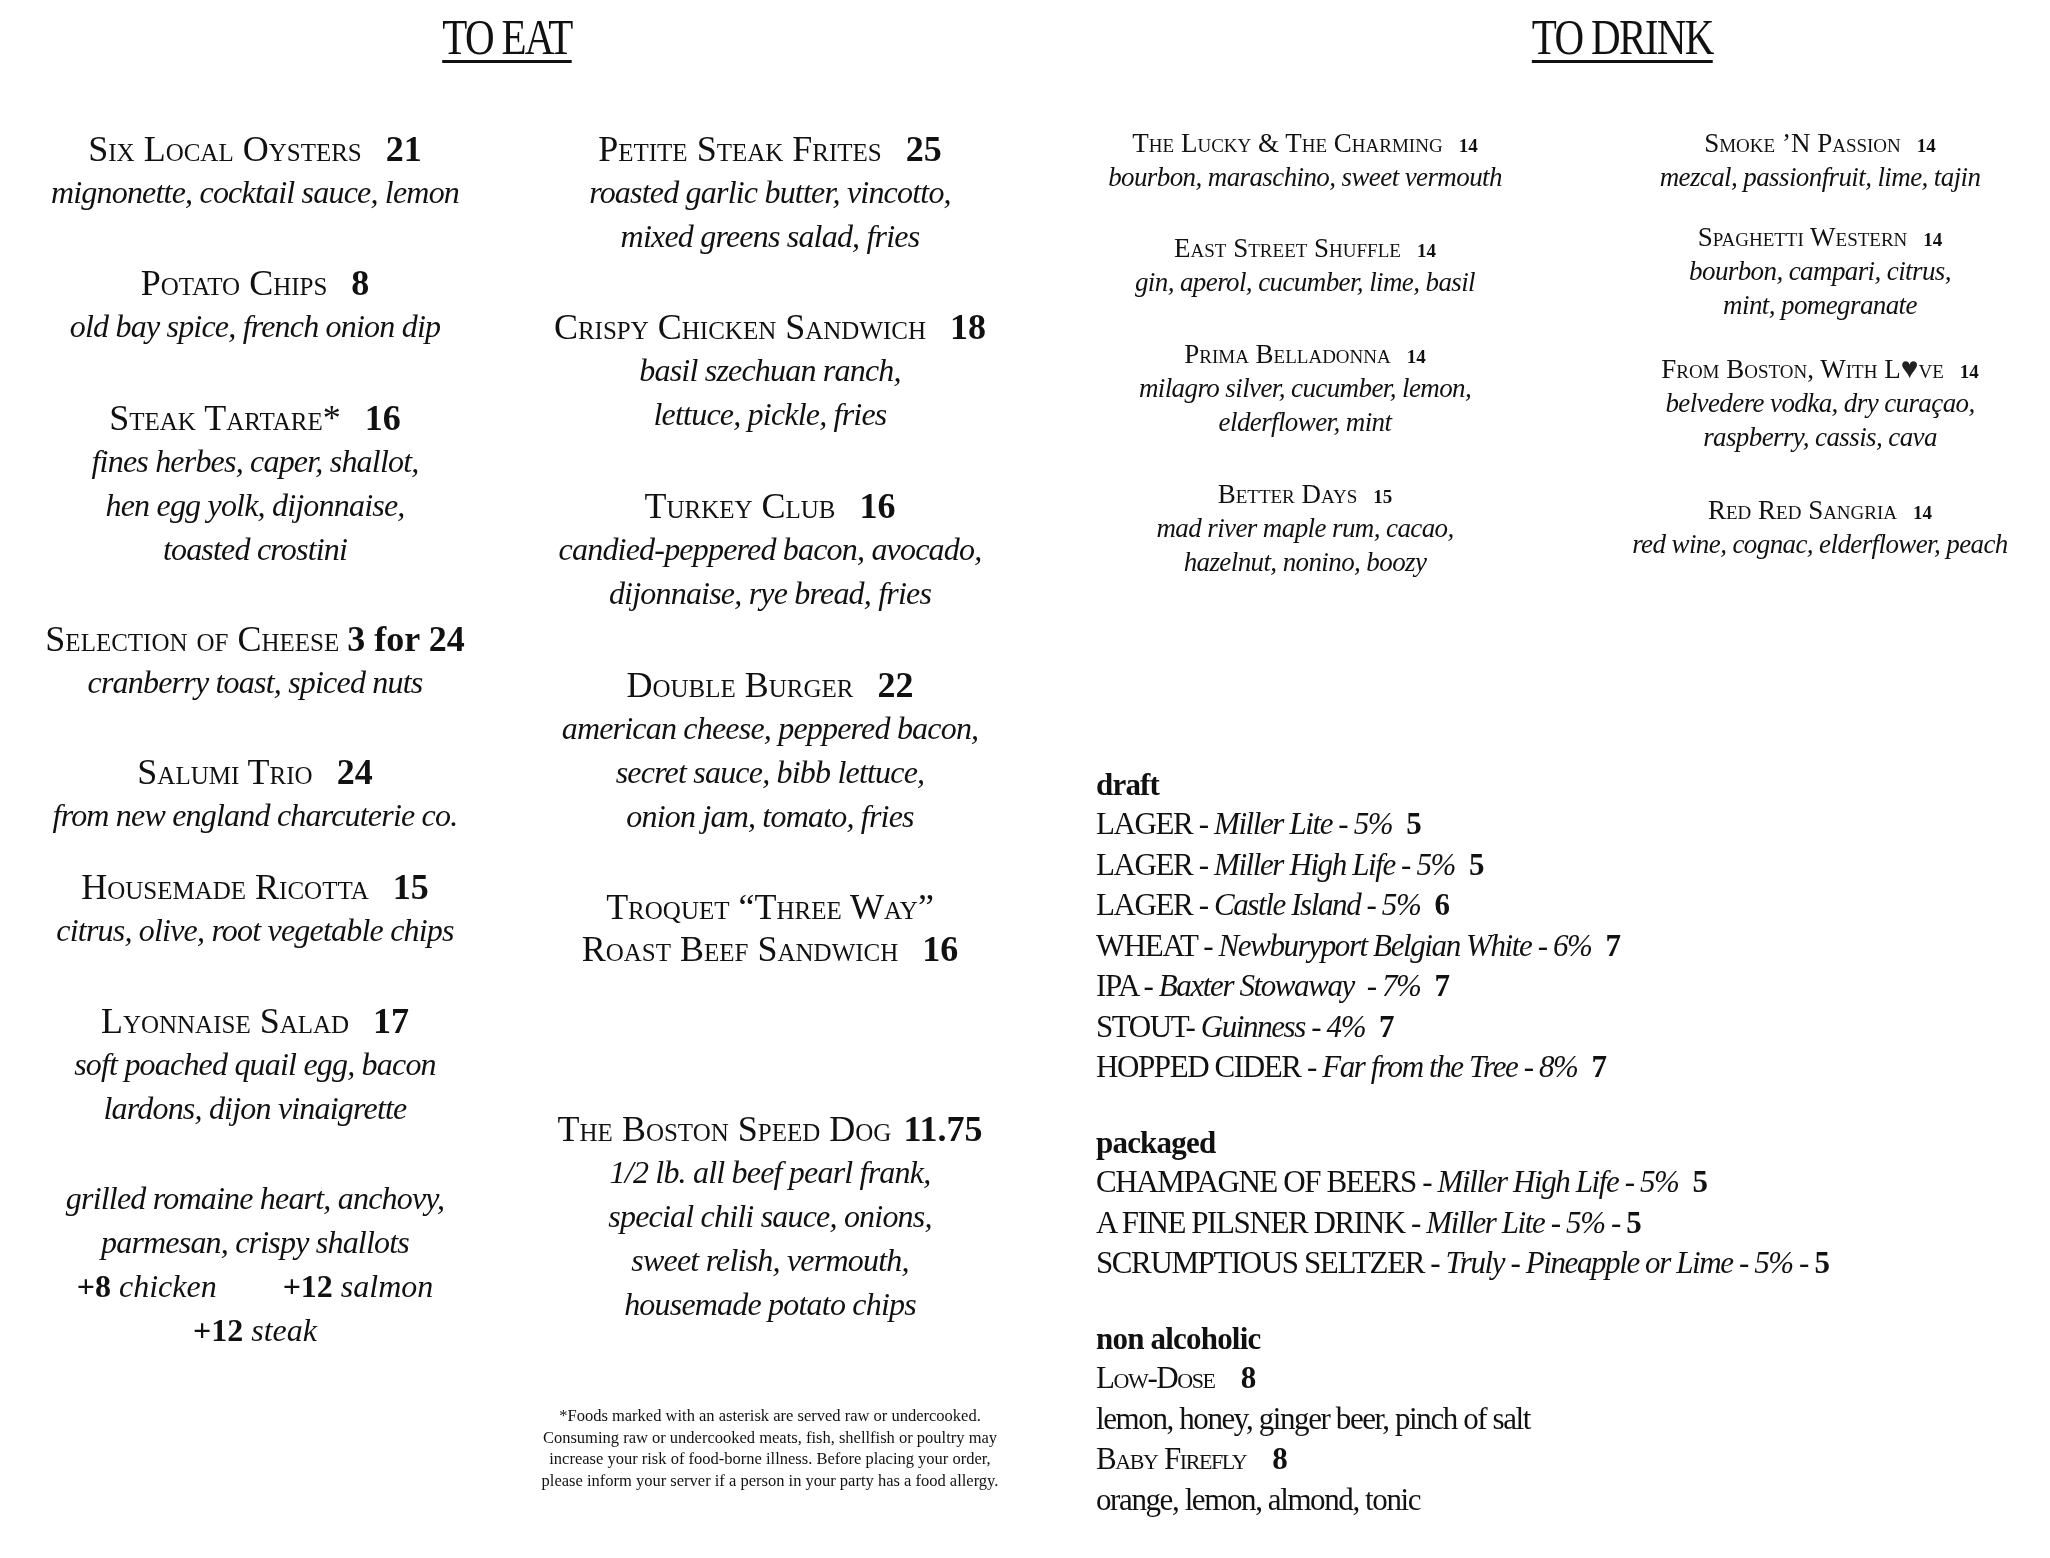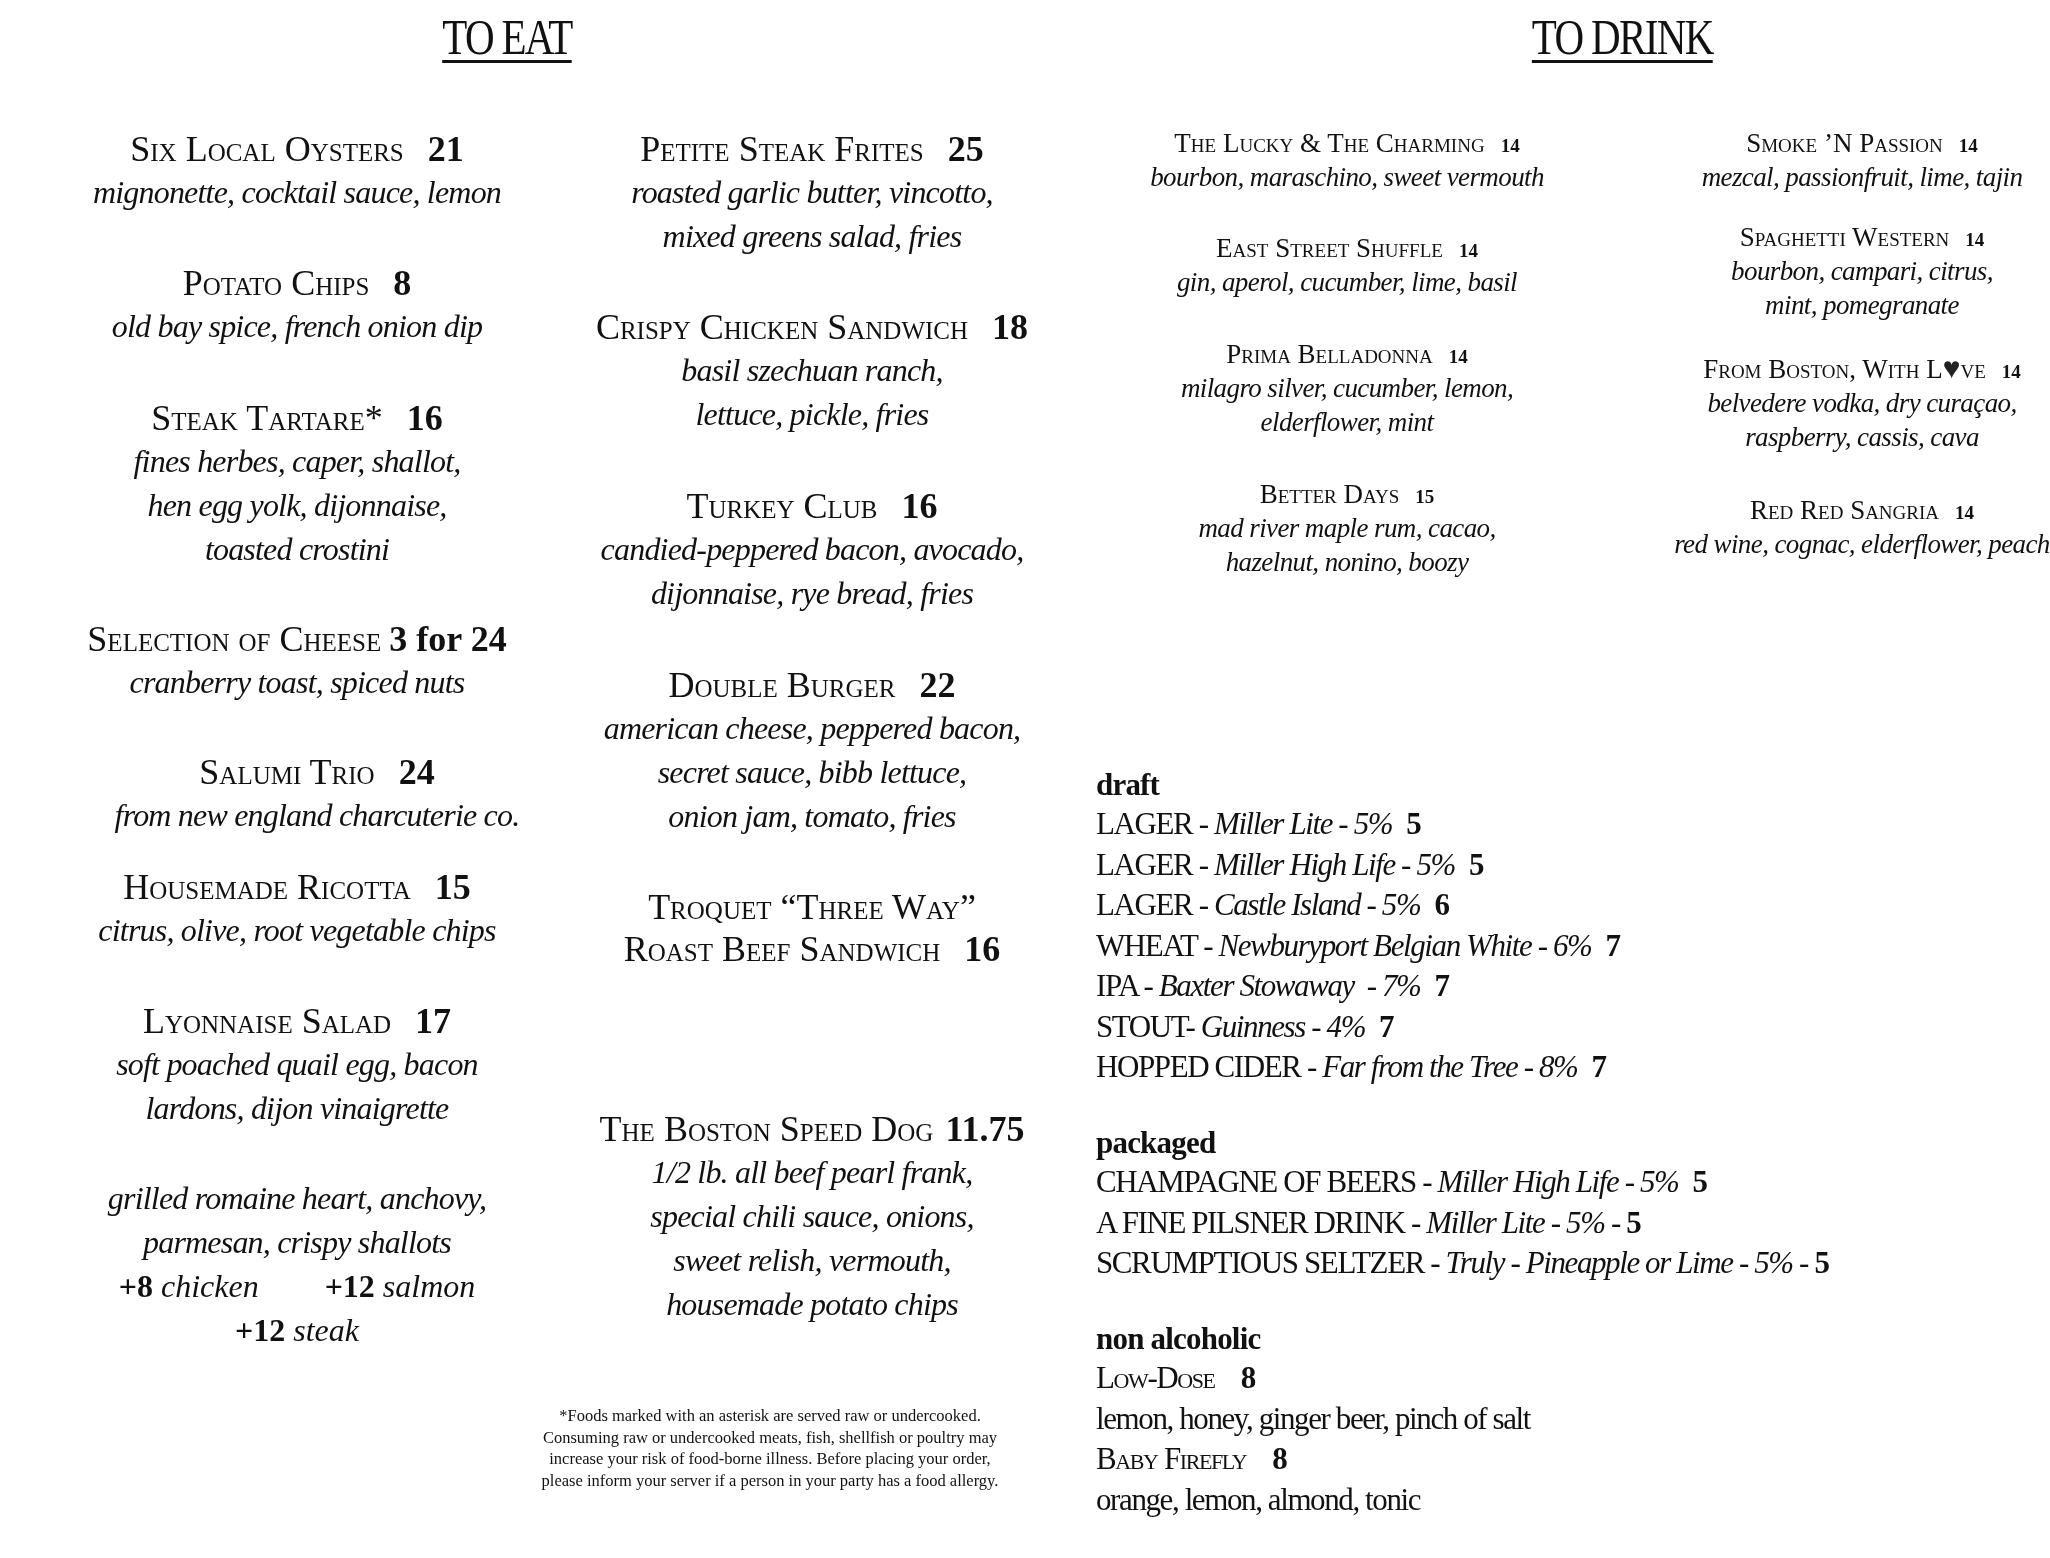--- a/index.html
+++ b/index.html
@@ -1,19 +1,19 @@
 <!DOCTYPE html>
 <html><head>
 <meta charset="utf-8">
 <style>
   html, body { margin:0; padding:0; background:#ffffff; }
   body { width:2050px; height:1558px; position:relative; overflow:hidden; color:#111; font-family:"Liberation Serif","DejaVu Serif",serif; }
   .heading { position:absolute; top:8px; font-size:50px; text-decoration:underline; text-decoration-thickness:3px; text-underline-offset:6px; letter-spacing:-2px; transform:scaleX(0.82); transform-origin:center; white-space:nowrap; }
   .col { position:absolute; text-align:center; }
-  .item { margin:0;padding-left:42px; }
+  .item { margin:0; }
   .name { font-variant:small-caps; white-space:nowrap; }
   .price { font-weight:bold; white-space:nowrap; }
   .desc { font-style:italic; }
   .desc div { white-space:nowrap;font-style:italic; }
   
   .food .name { font-size:36px; line-height:42px; }
   .food .price { font-size:36px; margin-left:24px; }
   .food .desc { font-size:32px; line-height:44px; letter-spacing:-0.8px; }
   
   .cocktail .name { font-size:27px; line-height:34px; }
@@ -56,21 +56,21 @@
       <div>hen egg yolk, dijonnaise,</div>
       <div>toasted crostini</div>
     </div>
   </div>
   <div class="item" style="position:absolute; top:618px; width:510px;">
     <div><span class="name">Selection of Cheese</span><span class="price" style="margin-left:8px;">3 for 24</span></div>
     <div class="desc">
         <div>cranberry toast, spiced nuts</div>
       </div>
   </div>
-  <div class="item" style="position:absolute; top:751px; width:510px;margin-left:20px;">
+  <div class="item" style="position:absolute; top:751px; width:510px;">
     <div><span class="name">Salumi Trio</span><span class="price">24</span></div>
     <div class="desc">
         <div>from new england charcuterie co.</div>
       </div>
   </div>
   <div class="item" style="position:absolute; top:866px; width:510px;">
     <div><span class="name">Housemade Ricotta</span><span class="price">15</span></div>
     <div class="desc">
         <div>citrus, olive, root vegetable chips</div>
       </div>

